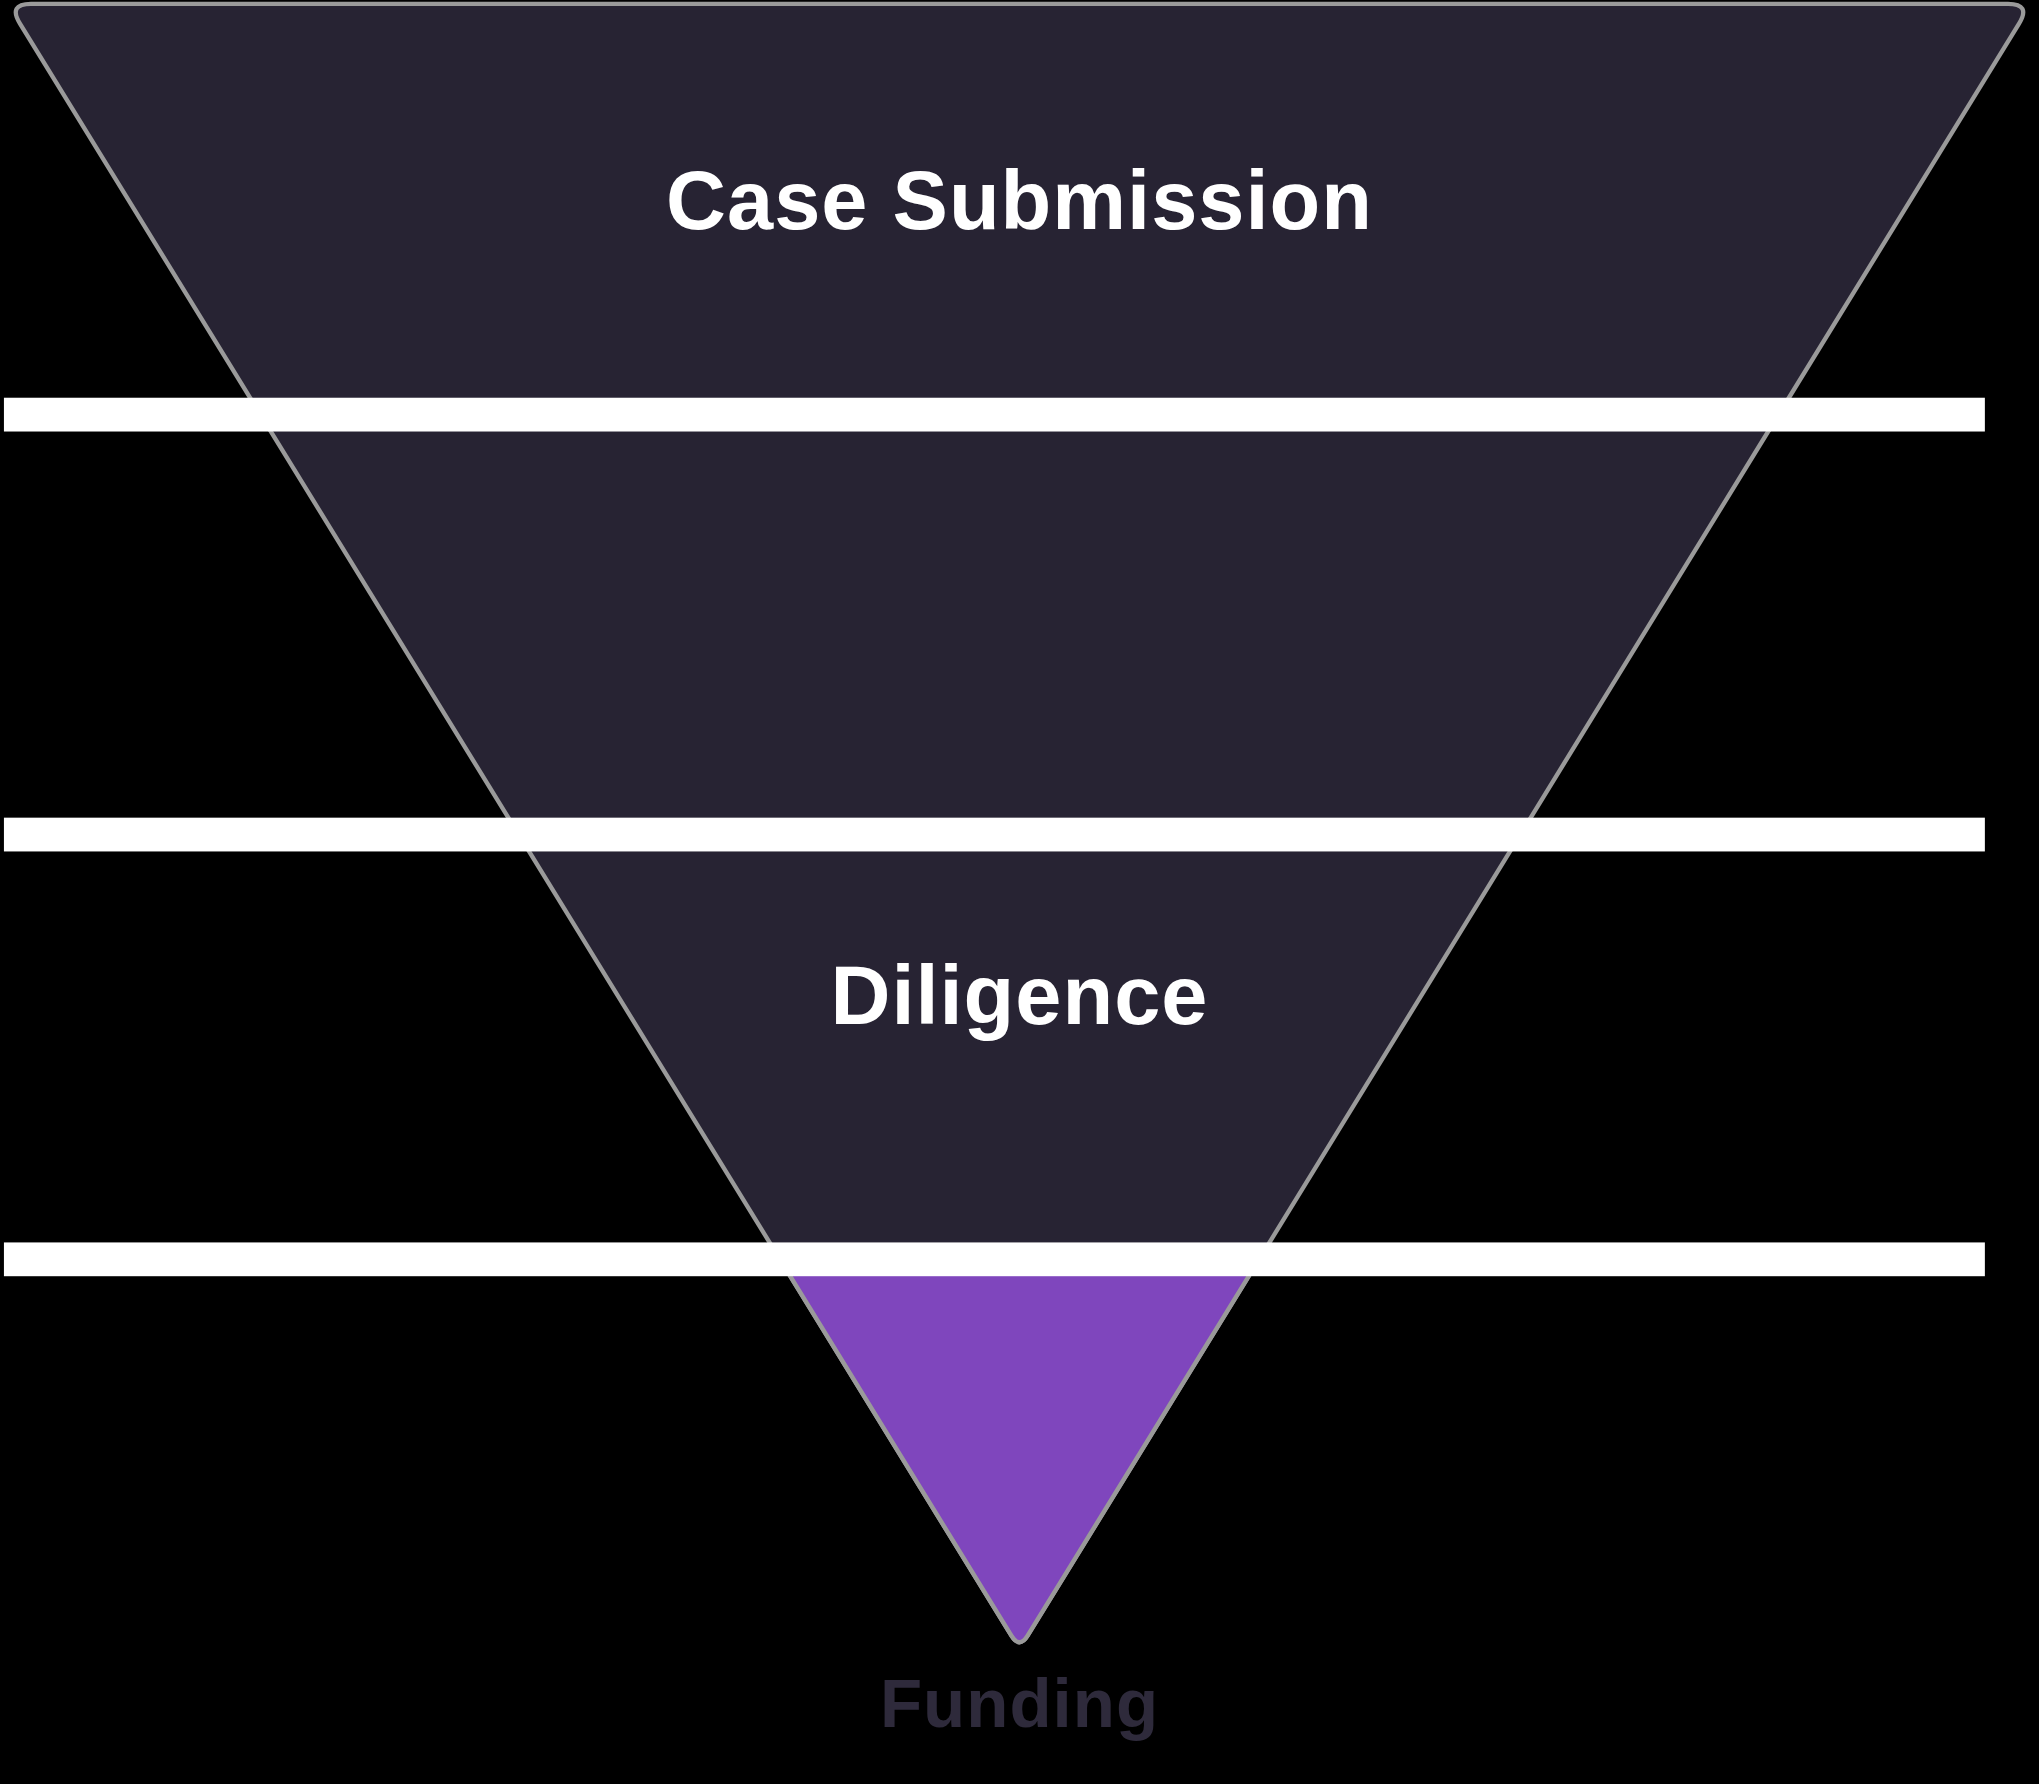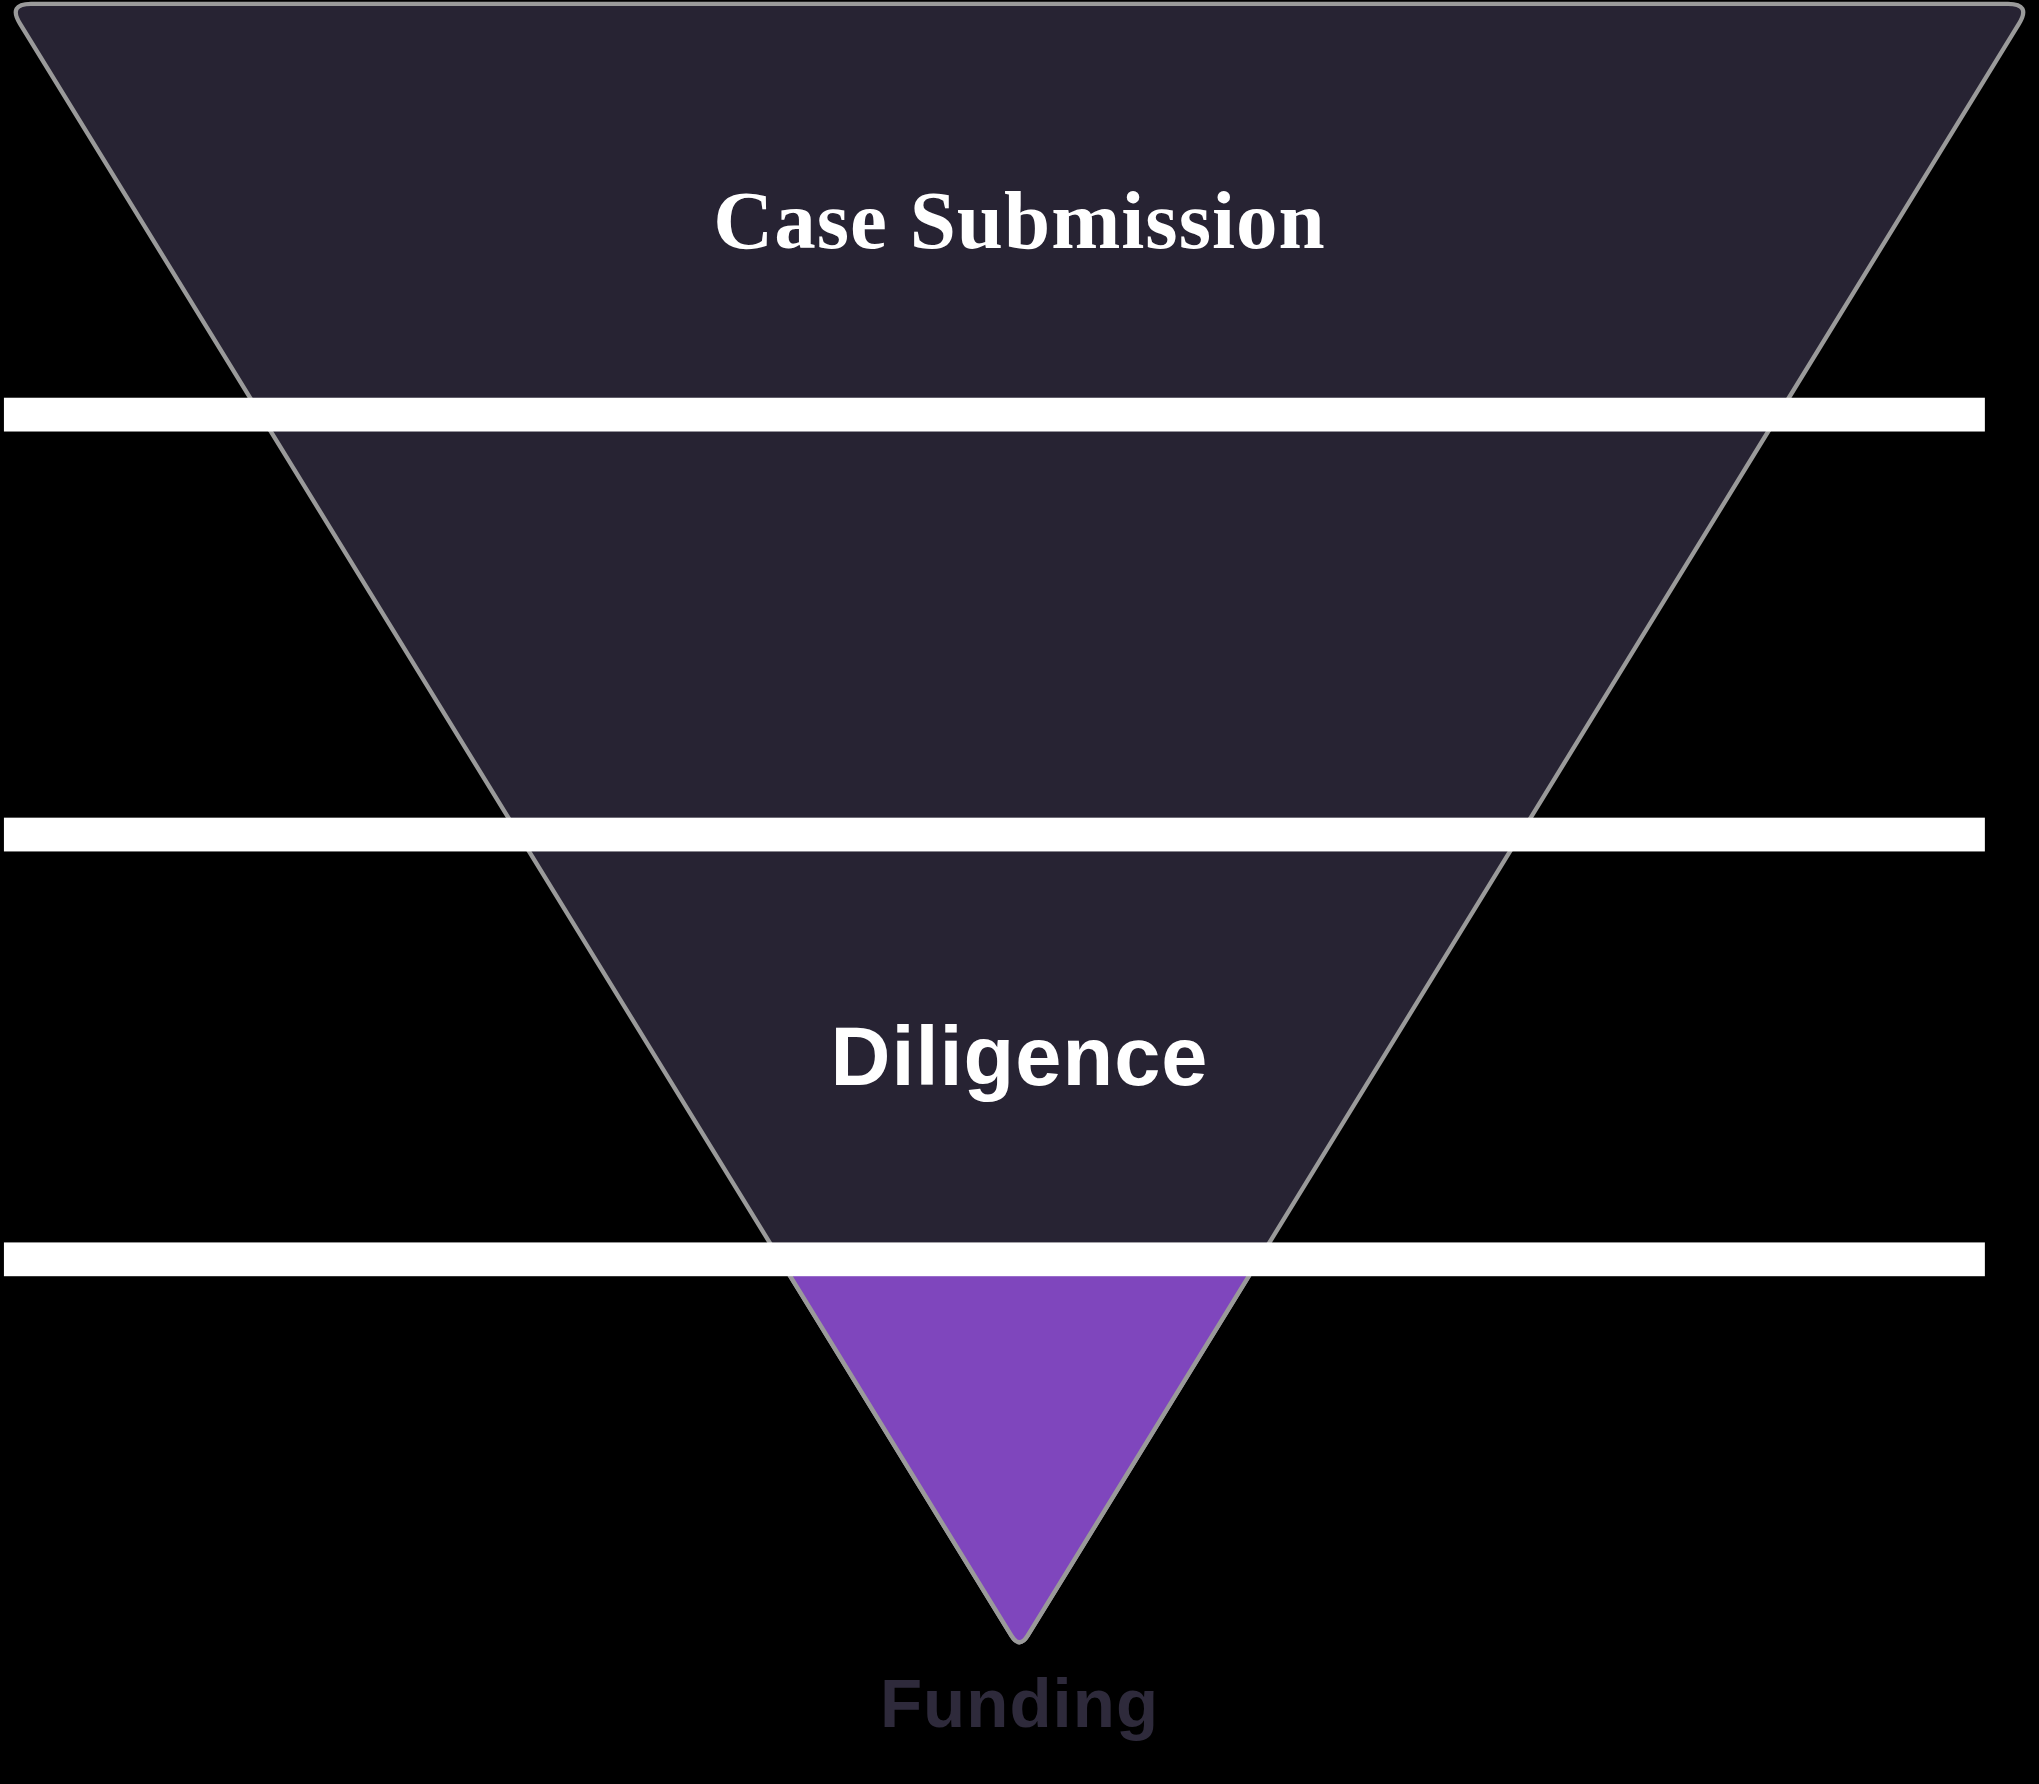--- a/index.html
+++ b/index.html
@@ -44,23 +44,23 @@
     left: 0;
     width: 2039px;
     text-align: center;
     font-weight: bold;
     font-size: 83px;
     line-height: 97px;
     letter-spacing: 1px;
     color: var(--color-stage_label, #ffffff);
     white-space: nowrap;
   }
-  .stage-label.label-1 { top: 172px; font-family: Liberation Serif, serif; }
+  .stage-label.label-1 { top: 152px; }
   .stage-label.label-2 { top: 574px; }
-  .stage-label.label-3 { top: 1008px; }
+  .stage-label.label-3 { top: 947px; }
   .stage-label.funding {
     top: 1654px;
     font-size: 69px;
     line-height: 100px;
     color: var(--color-funding_label, #2e2a3b);
   }
 </style>
 </head>
 <body>
 

